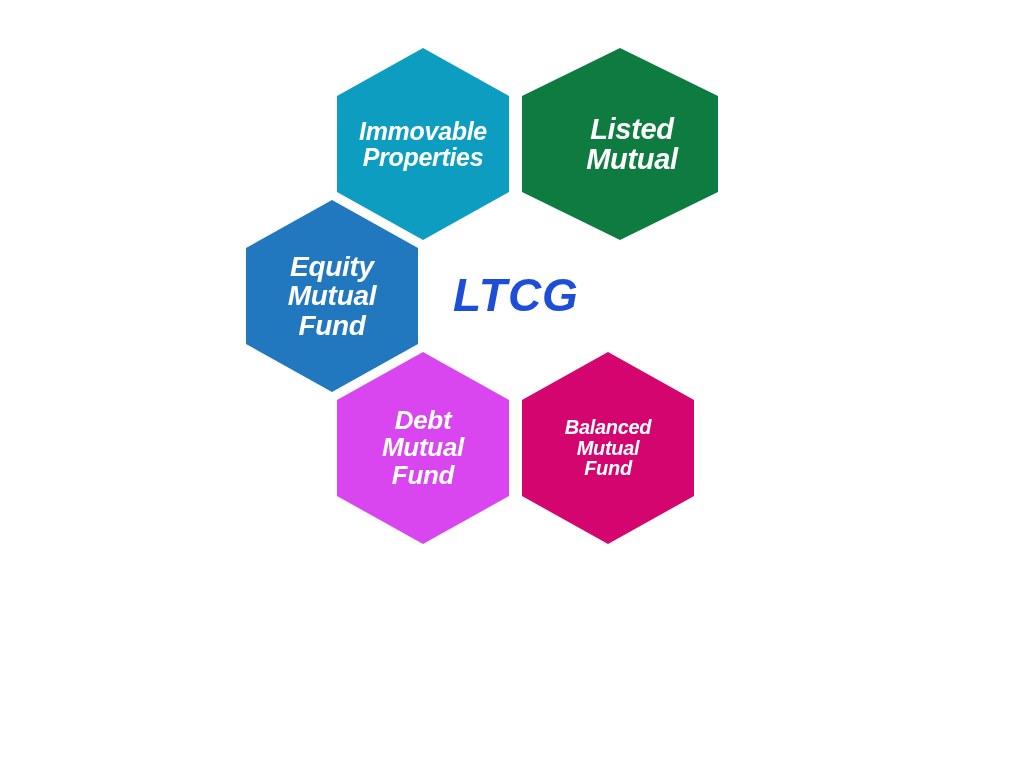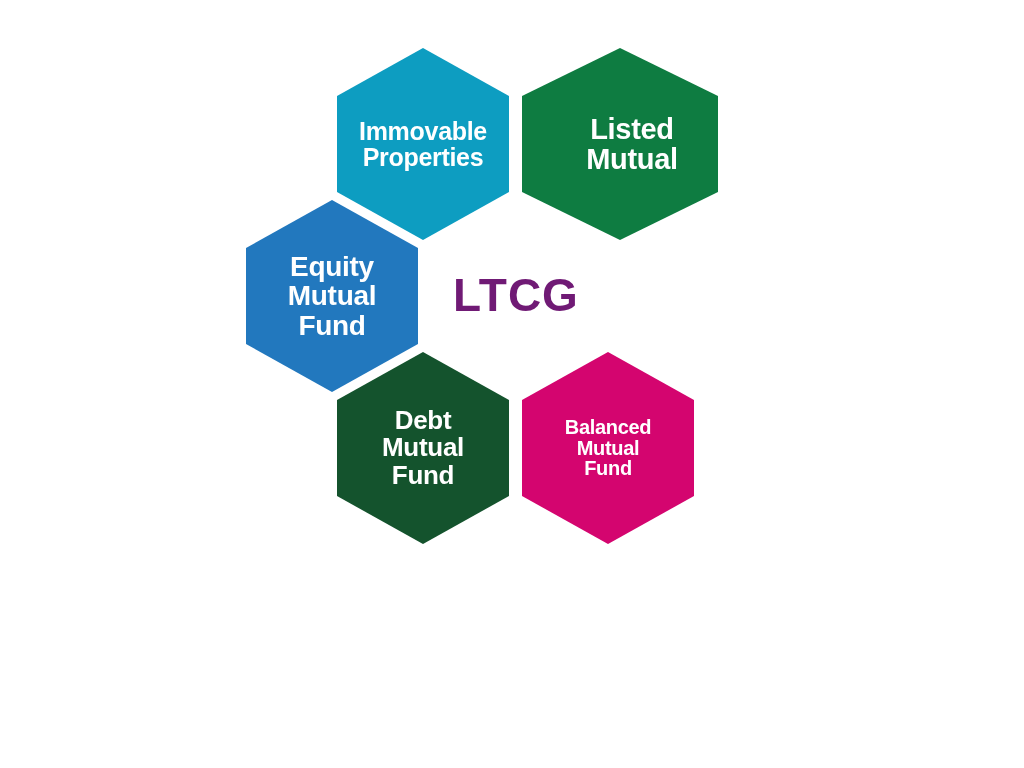--- a/index.html
+++ b/index.html
@@ -14,20 +14,21 @@
     overflow: hidden;
     font-family: "Liberation Sans", sans-serif;
     position: relative;
   }
 
   #canvas {
     position: relative;
     width: 1024px;
     height: 768px;
     background: #ffffff;
+    font-style: italic;
   }
 
   
   #hex-cluster {
     position: absolute;
     left: 0;
     top: 0;
     width: 1024px;
     height: 560px;
   }
@@ -106,21 +107,21 @@
     left: 416px;
     top: 258px;
     width: 200px;
     height: 74px;
     display: flex;
     align-items: center;
     justify-content: center;
     font-weight: bold;
     font-size: 46px;
     letter-spacing: 1px;
-    color: #701a75;
+    color: #1d4ed8;
     white-space: nowrap;
   }
 
   
   #title-block {
     position: absolute;
     left: 0;
     top: 552px;
     width: 1024px;
     text-align: center;
@@ -169,21 +170,21 @@
 
     <div class="hex" id="hex-listed" style="background:#0e7c41;padding-left:24px;">
       <div class="hex-label"><span>Listed</span><br><span>Mutual</span></div>
     </div>
 
     <div class="hex" id="hex-equity" style="background:#2278be;">
       <div class="hex-label"><span>Equity</span><br><span>Mutual</span><br><span>Fund</span></div>
     </div>
 
 
-    <div class="hex" id="hex-debt" style="background:#14532d;">
+    <div class="hex" id="hex-debt" style="background:#d946ef;">
       <div class="hex-label"><span>Debt</span><br><span>Mutual</span><br><span>Fund</span></div>
     </div>
 
     <div class="hex" id="hex-balanced" style="background:#d4056f;">
       <div class="hex-label"><span>Balanced</span><br><span>Mutual</span><br><span>Fund</span></div>
     </div>
 
     <div id="ltcg-center">LTCG</div>
 
   </div>

